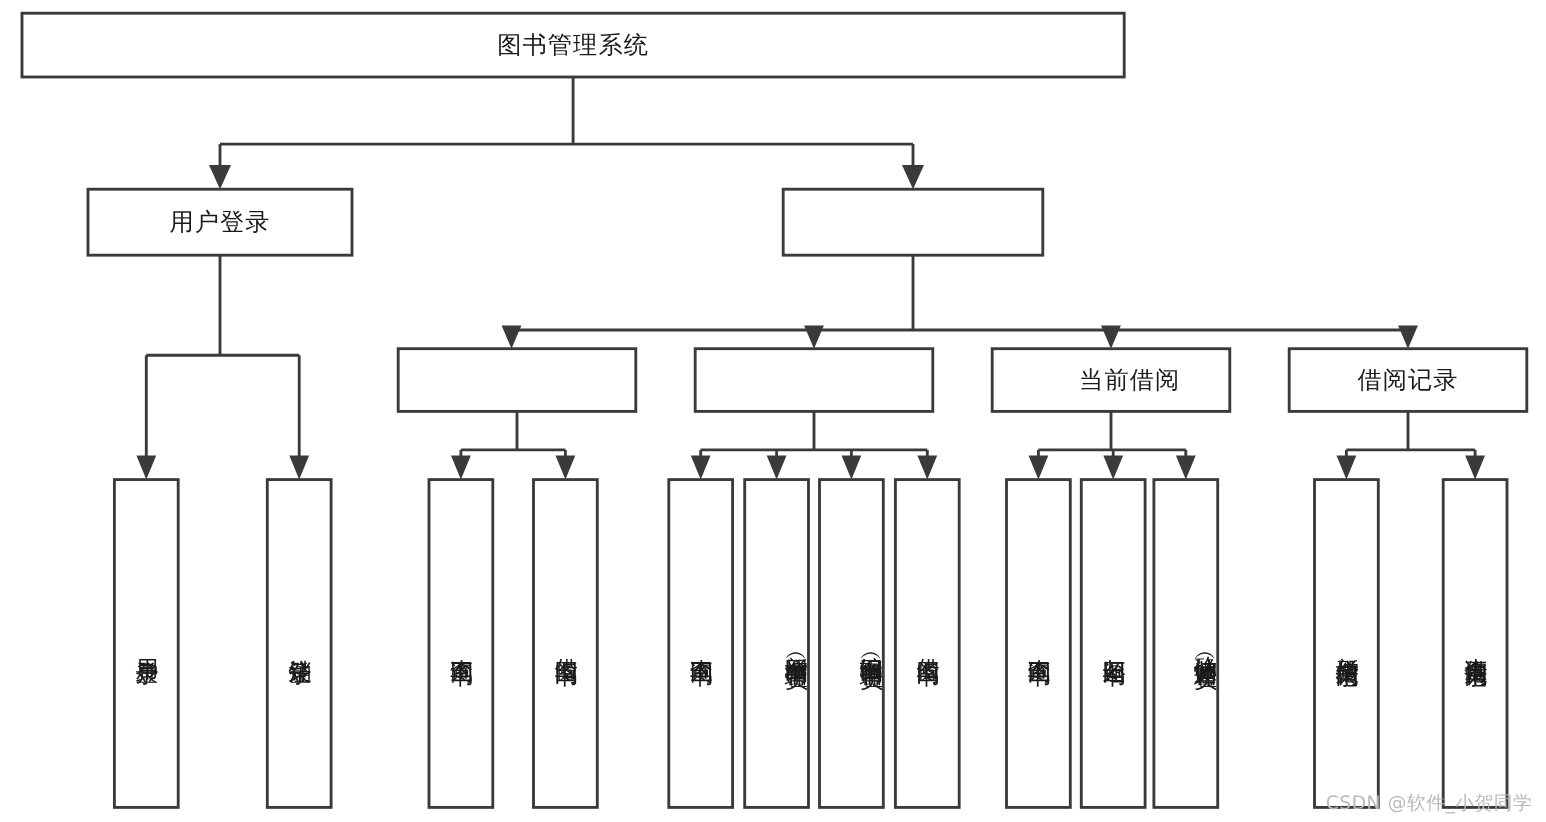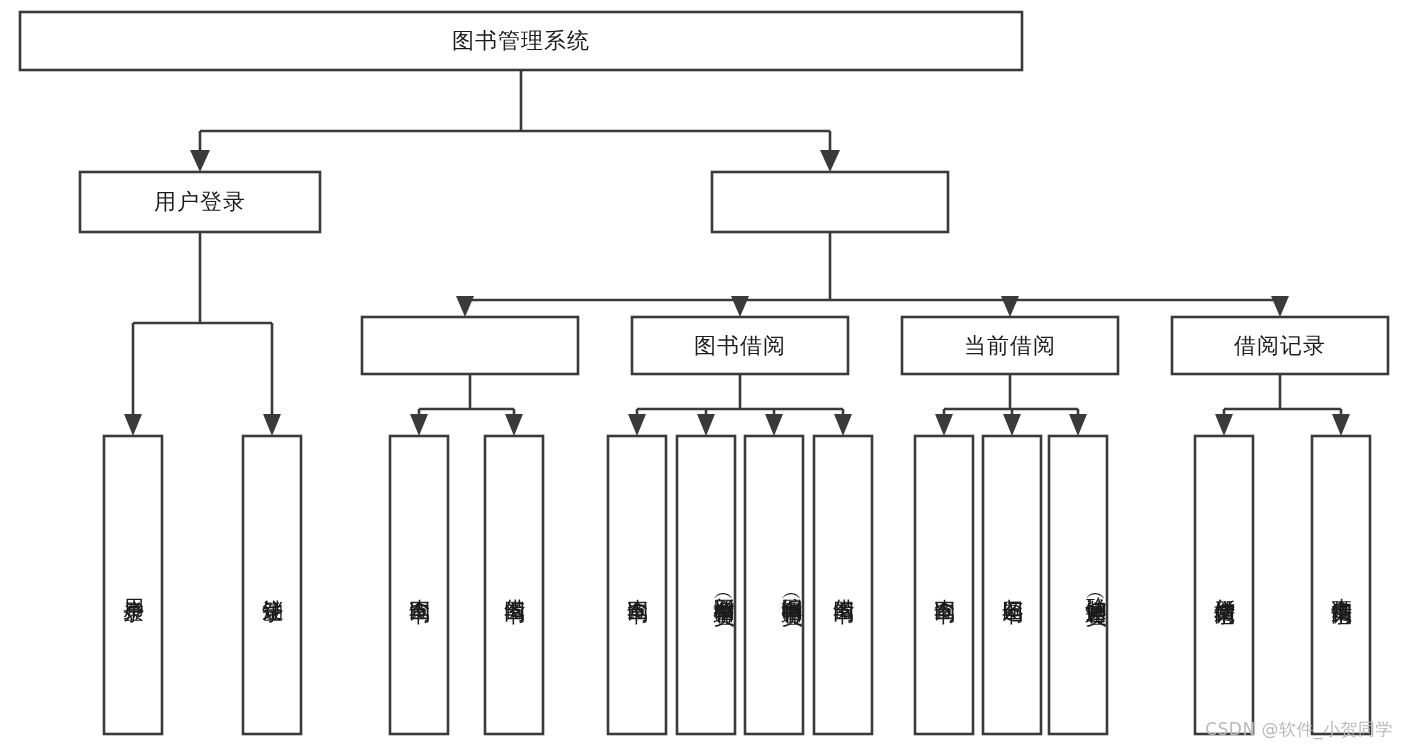--- a/index.html
+++ b/index.html
@@ -180,22 +180,21 @@
       <rect class="node-box" x="1049" y="436" width="58" height="298"></rect>
       <rect class="node-box" x="1195" y="436" width="58" height="298"></rect>
       <rect class="node-box" x="1312" y="436" width="58" height="298"></rect>
     </g>
   </svg>
 
   <div class="horiz-text-wrap" style="left:20px; top:12px; width:1002px; height:58px;">图书管理系统</div>
 
   <div class="horiz-text-wrap" style="left:80px; top:172px; width:240px; height:60px;">用户登录</div>
 
-  <div class="horiz-text-wrap" style="left:632px; top:317px; width:216px; height:57px;">图书借阅</div>
-  <div class="horiz-text-wrap" style="left:902px; top:317px; width:216px; height:57px;">当前借阅</div>
+  <div class="horiz-text-wrap" style="left:902px; top:317px; width:216px; height:57px;padding-left:17px;">当前借阅</div>
   <div class="horiz-text-wrap" style="left:1172px; top:317px; width:216px; height:57px;text-align:right;">借阅记录</div>
 
   <div class="vert-text-wrap" style="left:104px; top:436px; width:58px; height:298px;">用户登录</div>
   <div class="vert-text-wrap" style="left:243px; top:436px; width:58px; height:298px;">注销登录</div>
   <div class="vert-text-wrap" style="left:390px; top:436px; width:58px; height:298px;">查询图书</div>
   <div class="vert-text-wrap" style="left:485px; top:436px; width:58px; height:298px;">借阅图书</div>
   <div class="vert-text-wrap" style="left:608px; top:436px; width:58px; height:298px;">查询图书</div>
   <div class="vert-text-wrap" style="left:677px; top:436px; width:58px; height:298px; justify-content:flex-start; padding-top:4px; box-sizing:border-box;">新增图书（管理员）</div>
   <div class="vert-text-wrap" style="left:745px; top:436px; width:58px; height:298px; justify-content:flex-start; padding-top:4px; box-sizing:border-box;">编辑图书（管理员）</div>
   <div class="vert-text-wrap" style="left:814px; top:436px; width:58px; height:298px;">借阅图书</div>

